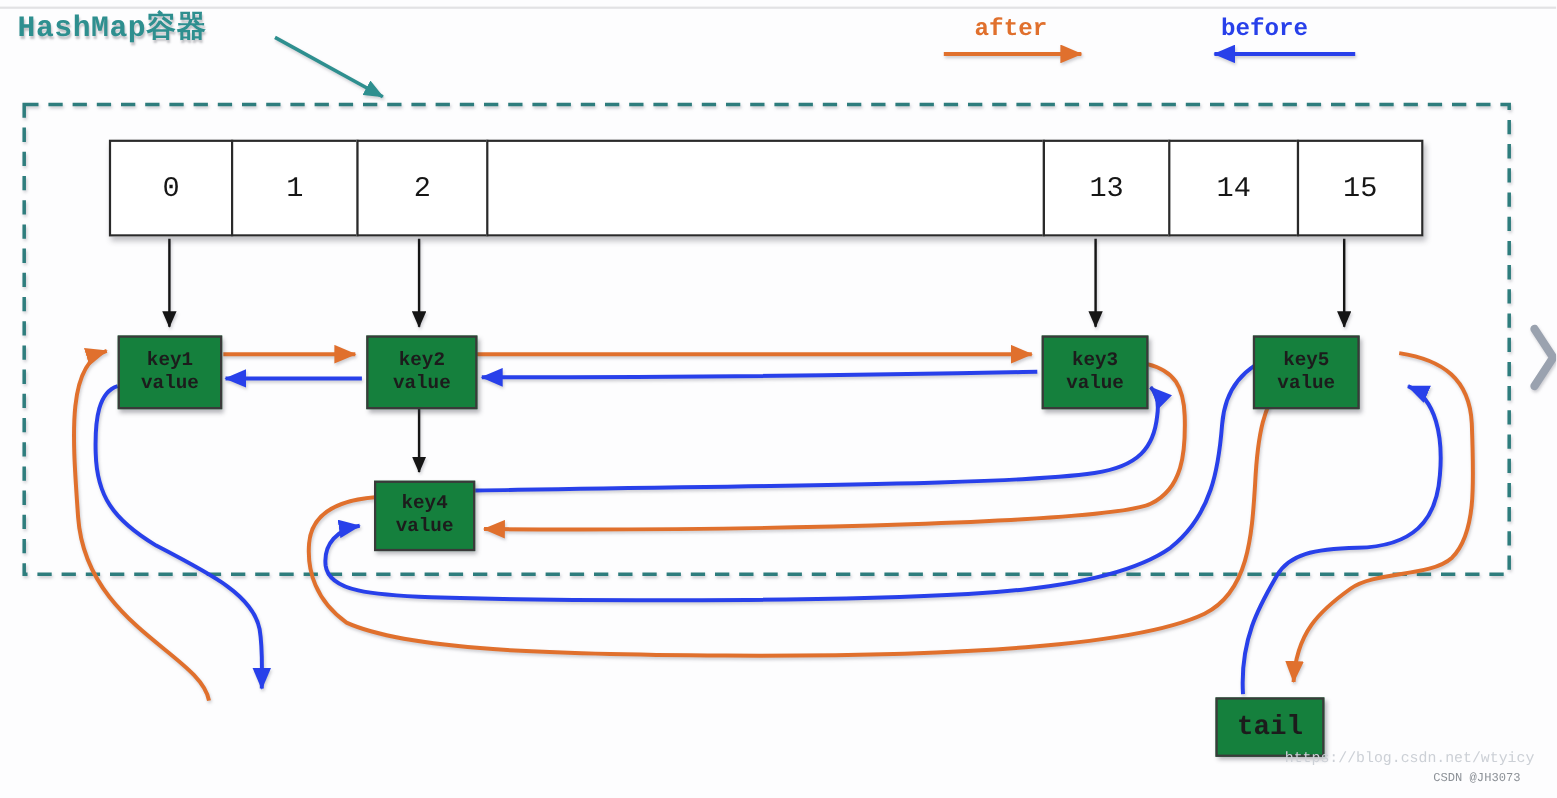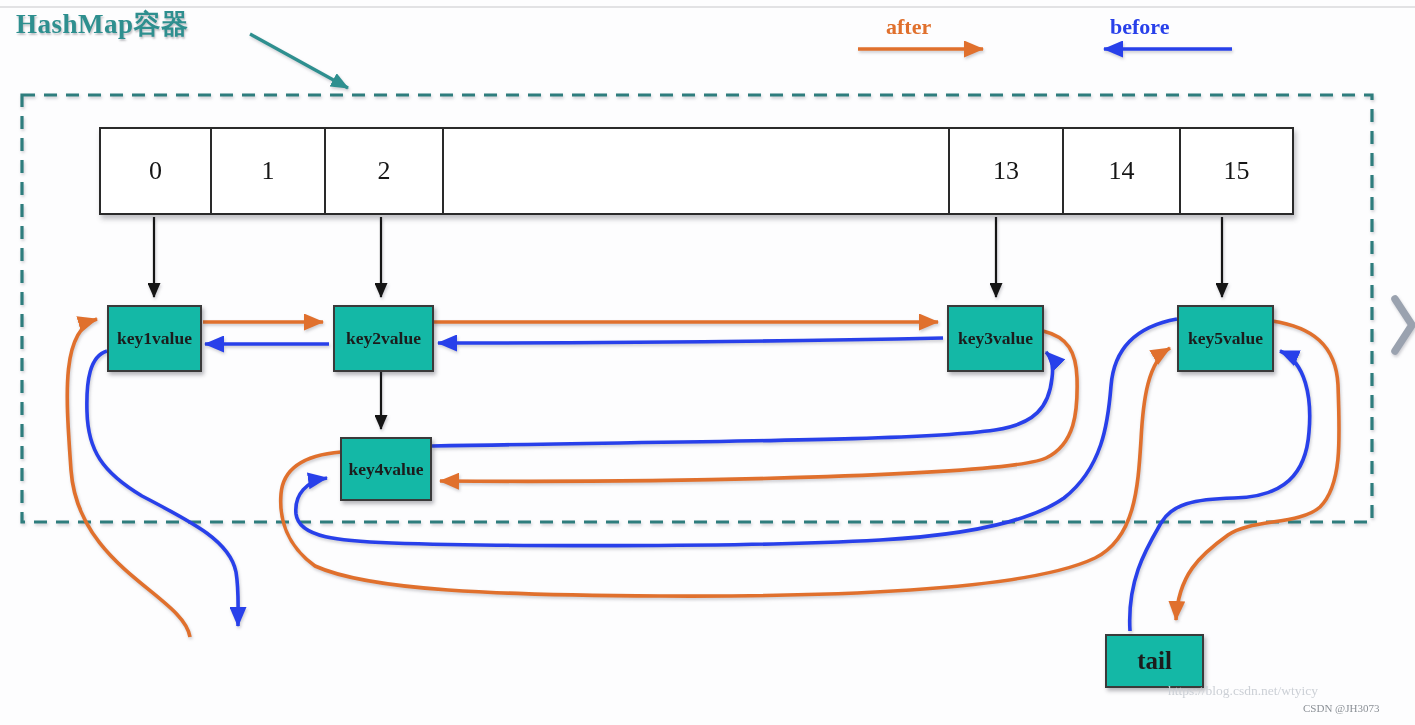--- a/index.html
+++ b/index.html
@@ -1,21 +1,21 @@
 <!DOCTYPE html>
 <html style="--c-after: #E0702D; --c-before: #2840EA; --c-dash: #2E7D7D; --c-teal: #2E8F8F; --c-black: #151515; --c-chev: #9AA2AF;"><head>
 <meta charset="utf-8">
 <style>
   :root{
     --c-after:#E0702D; --c-before:#2840EA; --c-teal:#2E8F8F; --c-dash:#2E7D7D;
     --c-black:#151515; --c-chev:#9AA2AF;
   }
   html,body{margin:0;padding:0;background:#fcfcfd;}
   #stage{position:relative;width:1415px;height:725px;overflow:hidden;
-         font-family:Liberation Serif, serif;background:#fdfdfe;}
+         font-family:Liberation Mono, monospace;background:#fdfdfe;}
   .topline{position:absolute;top:6px;left:0;width:100%;height:1.5px;background:#e2e2e4;}
   .title{position:absolute;left:16px;top:6px;font-size:27px;font-weight:bold;
          color:var(--c-teal);letter-spacing:.5px;text-shadow:1px 2px 2px rgba(40,40,50,.28);}
   .legend-label{position:absolute;top:14px;font-size:22px;font-weight:bold;}
   .legend-after{left:886px;color:var(--c-after);}
   .legend-before{left:1110px;color:var(--c-before);}
   svg.layer{position:absolute;left:0;top:0;filter:drop-shadow(1.5px 2.5px 1.5px rgba(60,60,75,.25));}
   .edge-after{stroke:var(--c-after);stroke-width:3.6;fill:none;}
   .edge-before{stroke:var(--c-before);stroke-width:3.6;fill:none;}
   .edge-black{stroke:var(--c-black);stroke-width:2.2;fill:none;}
@@ -23,28 +23,28 @@
   .dash-rect{stroke:var(--c-dash);stroke-width:3.2;fill:none;stroke-dasharray:13 9;}
   .mk-after{fill:var(--c-after);} .mk-before{fill:var(--c-before);}
   .mk-black{fill:var(--c-black);} .mk-teal{fill:var(--c-teal);}
   .chev{stroke:var(--c-chev);stroke-width:7.5;fill:none;stroke-linecap:round;stroke-linejoin:round;}
   .arr-row{position:absolute;left:99px;top:127px;display:flex;
            box-shadow:2px 4px 5px rgba(50,50,60,.3);}
   .arr-cell{height:84px;border:2px solid #2a2a2a;margin-left:-2px;background:#fff;
             display:flex;align-items:center;justify-content:center;
             font-size:26px;color:#161616;}
   .arr-cell:first-child{margin-left:0;}
-  .nodebox{position:absolute;background:#14b8a6;border:2.5px solid #3a3a3a;
+  .nodebox{position:absolute;background:#15803d;border:2.5px solid #3a3a3a;
            box-shadow:2px 3px 4px rgba(50,50,60,.35);
-           display:flex;flex-direction:row;align-items:center;justify-content:center;
+           display:flex;flex-direction:column;align-items:center;justify-content:center;
            font-size:17.5px;font-weight:bold;color:#1c1c1c;line-height:1.18;}
   .n-key1{left:107px;top:305px;width:91px;height:63px;}
   .n-key2{left:333px;top:305px;width:97px;height:63px;}
   .n-key3{left:947px;top:305px;width:93px;height:63px;}
-  .n-key5{left:1177px;top:305px;width:93px;height:63px;}
+  .n-key5{left:1139px;top:305px;width:93px;height:63px;}
   .n-key4{left:340px;top:437px;width:88px;height:60px;}
   .n-head{left:168px;top:640px;width:97px;height:46px;font-size:19px;}
   .n-tail{left:1105px;top:634px;width:95px;height:50px;font-size:25px;}
   .wm-url{position:absolute;left:1168px;top:683px;font-size:13.5px;color:#ccd0d6;}
   .wm-credit{position:absolute;left:1303px;top:702px;font-size:11px;color:#8b9096;}
 </style>
 </head>
 <body>
 
 <div id="stage">

